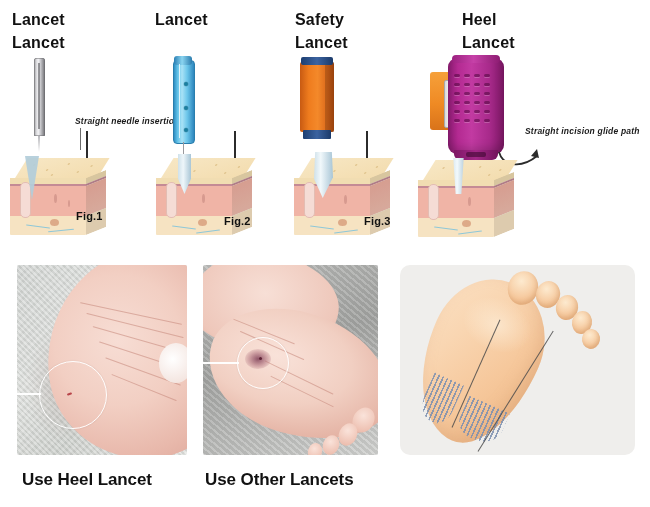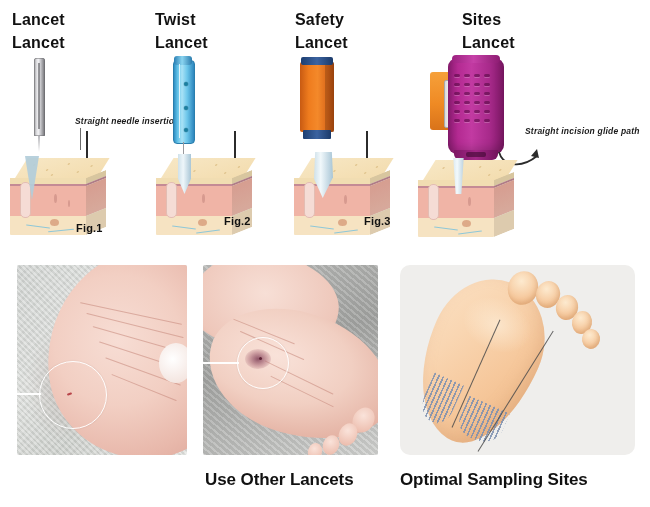--- a/index.html
+++ b/index.html
@@ -316,25 +316,24 @@
     </div>
     <div class="side">
       <div class="layer l-epi"></div>
       <div class="layer l-line"></div>
       <div class="layer l-derm2"></div>
       <div class="layer l-sub"></div>
       <div class="shade"></div>
     </div>
     <div class="blade blade-needle" style="left:15px;top:-2px;"></div>
   </div>
-  <div class="fig-label" style="left:76px;top:222px;">Fig.1</div>
+  <div class="fig-label" style="left:76px;top:210px;">Fig.1</div>
 
   <div class="col" style="left:155px;width:150px;">
     <div class="col-title">
-      <span>Twist</span>
       <span>Lancet</span>
     </div>
 
     <div class="device" style="left:18px;top:60px;">
       <div class="twist-body"></div>
       <div class="twist-cap"></div>
       <div class="twist-seam"></div>
       <div class="twist-dot" style="top:22px;"></div>
       <div class="twist-dot" style="top:46px;"></div>
       <div class="twist-dot" style="top:68px;"></div>
@@ -427,21 +426,21 @@
       <div class="layer l-derm2"></div>
       <div class="layer l-sub"></div>
       <div class="shade"></div>
     </div>
     <div class="blade blade-wide" style="left:20px;top:-6px;"></div>
   </div>
   <div class="fig-label" style="left:364px;top:215px;">Fig.3</div>
 
   <div class="col" style="left:462px;width:180px;">
     <div class="col-title">
-      <span>Sites</span>
+      <span>Heel</span>
       <span>Lancet</span>
     </div>
 
     <div class="device" style="left:-32px;top:58px;">
       <div class="heel-orange"></div>
       <div class="heel-slide"></div>
       <div class="heel-body"></div>
       <div class="heel-top-ridge"></div>
       <div class="heel-grip">
         <i style="left:0px;top:0px;"></i>
@@ -522,20 +521,21 @@
     <div class="crease" style="left:68px;top:60px;width:100px;transform:rotate(14deg);"></div>
     <div class="crease" style="left:74px;top:74px;width:94px;transform:rotate(16deg);"></div>
     <div class="crease" style="left:80px;top:90px;width:88px;transform:rotate(18deg);"></div>
     <div class="crease" style="left:86px;top:106px;width:80px;transform:rotate(20deg);"></div>
     <div class="crease" style="left:92px;top:122px;width:70px;transform:rotate(22deg);"></div>
     <div class="ph1-toe"></div>
     <div class="circle-hi" style="left:22px;top:96px;width:66px;height:66px;"></div>
     <div class="lead-line" style="left:0px;top:128px;width:24px;"></div>
     <div class="nick" style="left:50px;top:128px;"></div>
   </div>
+  <div class="caption" style="left:22px;top:470px;">Use Heel Lancet</div>
 
   <div class="panel panel-photo" style="left:203px;top:265px;width:175px;height:190px;">
     <div class="ph2-bg"></div>
     <div class="ph2-grain"></div>
     <div class="ph2-leg"></div>
     <div class="ph2-foot"></div>
     <div class="ph2-toes">
       <i style="left:150px;top:142px;width:21px;height:26px;transform:rotate(28deg);"></i>
       <i style="left:136px;top:158px;width:18px;height:23px;transform:rotate(24deg);"></i>
       <i style="left:120px;top:170px;width:16px;height:20px;transform:rotate(20deg);"></i>
@@ -566,15 +566,14 @@
     <div class="toe" style="left:182px;top:64px;width:18px;height:20px;transform:rotate(10deg);"></div>
 
     <div class="hatch" style="left:24px;top:112px;width:32px;height:46px;transform:rotate(24deg);
          border-radius:0 0 40% 50%;"></div>
     <div class="hatch" style="left:60px;top:138px;width:44px;height:38px;transform:rotate(24deg);
          border-radius:0 0 50% 40%;"></div>
 
     <div class="guide" style="left:52px;top:162px;width:118px;transform:rotate(-66deg);"></div>
     <div class="guide" style="left:78px;top:186px;width:142px;transform:rotate(-58deg);"></div>
   </div>
-  <div class="caption" style="left:400px;top:470px;">Optimal Sampling Sites</div>
 
 </div>
 
 </body></html>

